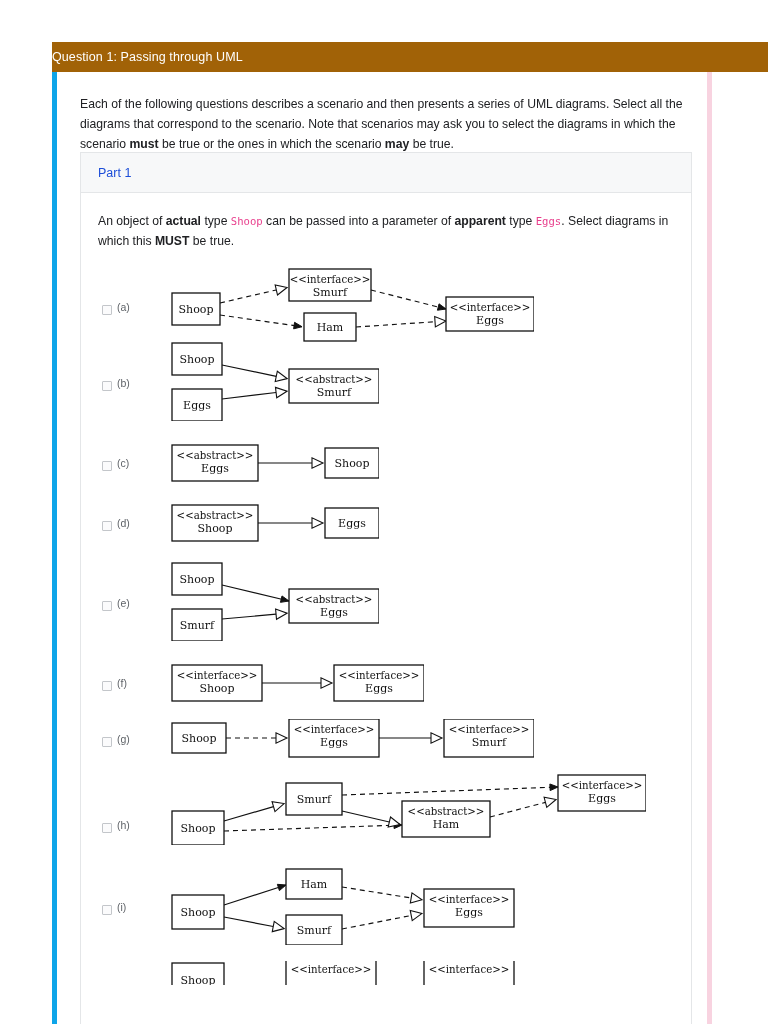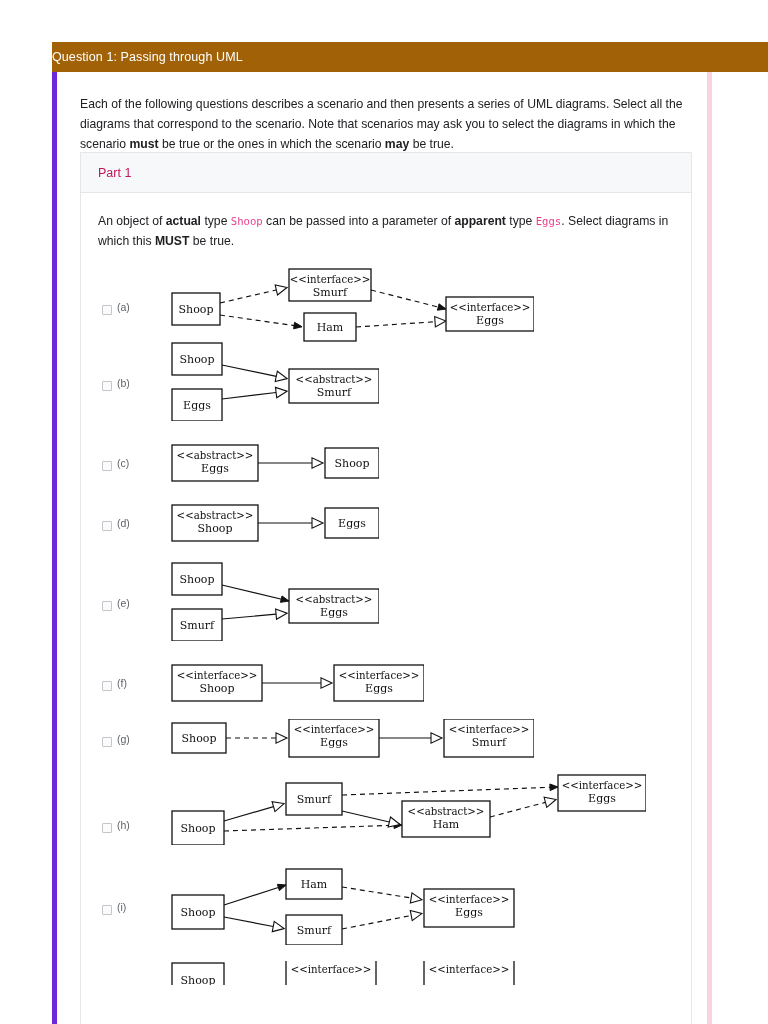--- a/index.html
+++ b/index.html
@@ -18,42 +18,42 @@
     font-size:12.5px;
     display:flex;align-items:center;
     box-sizing:border-box;
     letter-spacing:.1px;
   }
 
   
   .q-body{
     position:absolute;left:52px;top:72px;width:660px;height:952px;
     box-sizing:border-box;
-    border-left:5px solid #6d28d9;
+    border-left:5px solid #0ea5e9;
     border-right:5px solid #f8d3e0;
     background:#ffffff;
   }
 
   .intro{
     position:absolute;left:23px;top:22px;width:605px;
     font-size:12.2px;line-height:20px;color:#202124;
   }
   .intro b{font-weight:700;}
 
   
   .part-panel{
     position:absolute;left:23px;top:80px;width:612px;
     border:1px solid #e4e6e8;border-bottom:none;
     background:#ffffff;
     box-sizing:border-box;
   }
   .part-head{
     height:40px;background:#f7f8f9;border-bottom:1px solid #e4e6e8;
     display:flex;align-items:center;padding-left:17px;box-sizing:border-box;
-    font-size:12.5px;color:#be185d;
+    font-size:12.5px;color:#1d4ed8;
   }
   .part-body{padding:18px 17px 8px 17px;}
   .prompt{
     font-size:12.2px;line-height:20px;color:#202124;width:578px;
   }
   .prompt b{font-weight:700;}
   .code{color:#e83e8c;font-family:"DejaVu Sans Mono", monospace;font-size:10.6px;}
 
   
   .options{margin-top:14px;}

